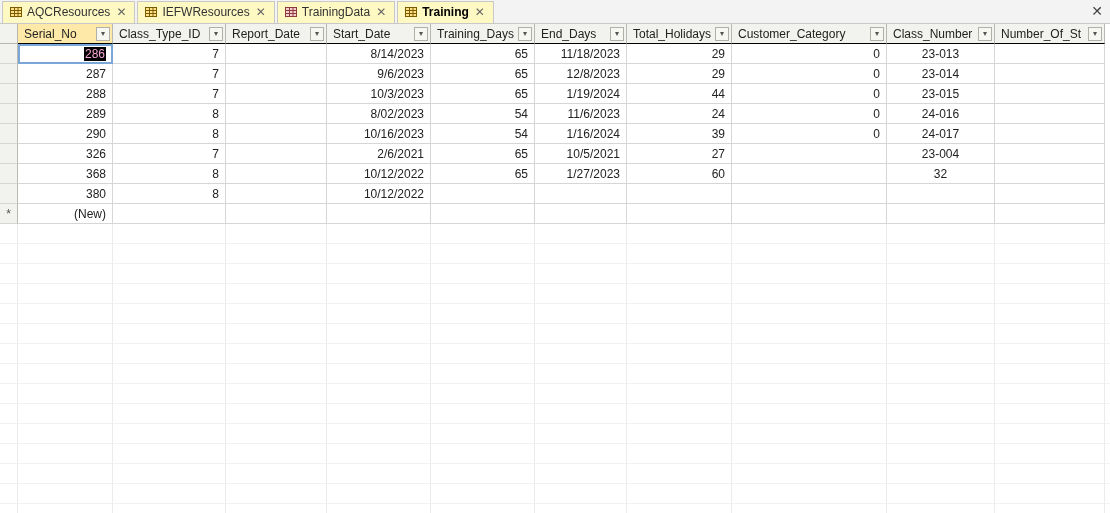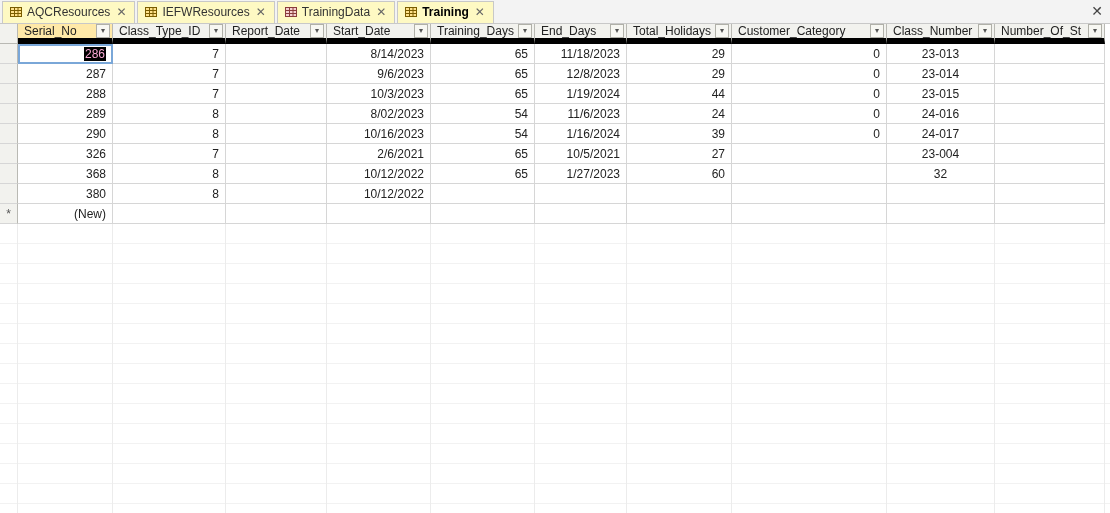--- a/index.html
+++ b/index.html
@@ -81,21 +81,21 @@
     border-bottom: 1px solid #d6d6d6;
     height: 20px;
     line-height: 20px;
     padding: 0 6px 0 6px;
     white-space: nowrap;
     overflow: hidden;
   }
   .hdr {
     background: #f2f2ee;
     border-right: 1px solid #b9b9b3;
-    border-bottom: 6px solid #000000;
+    border-bottom: 1px solid #000000;
     display: flex;
     align-items: center;
     justify-content: space-between;
     cursor: pointer;
     color: #222;
     padding-right: 2px;
   }
   .hdr .drop {
     width: 14px; height: 14px;
     border: 1px solid #b0b0a8;

